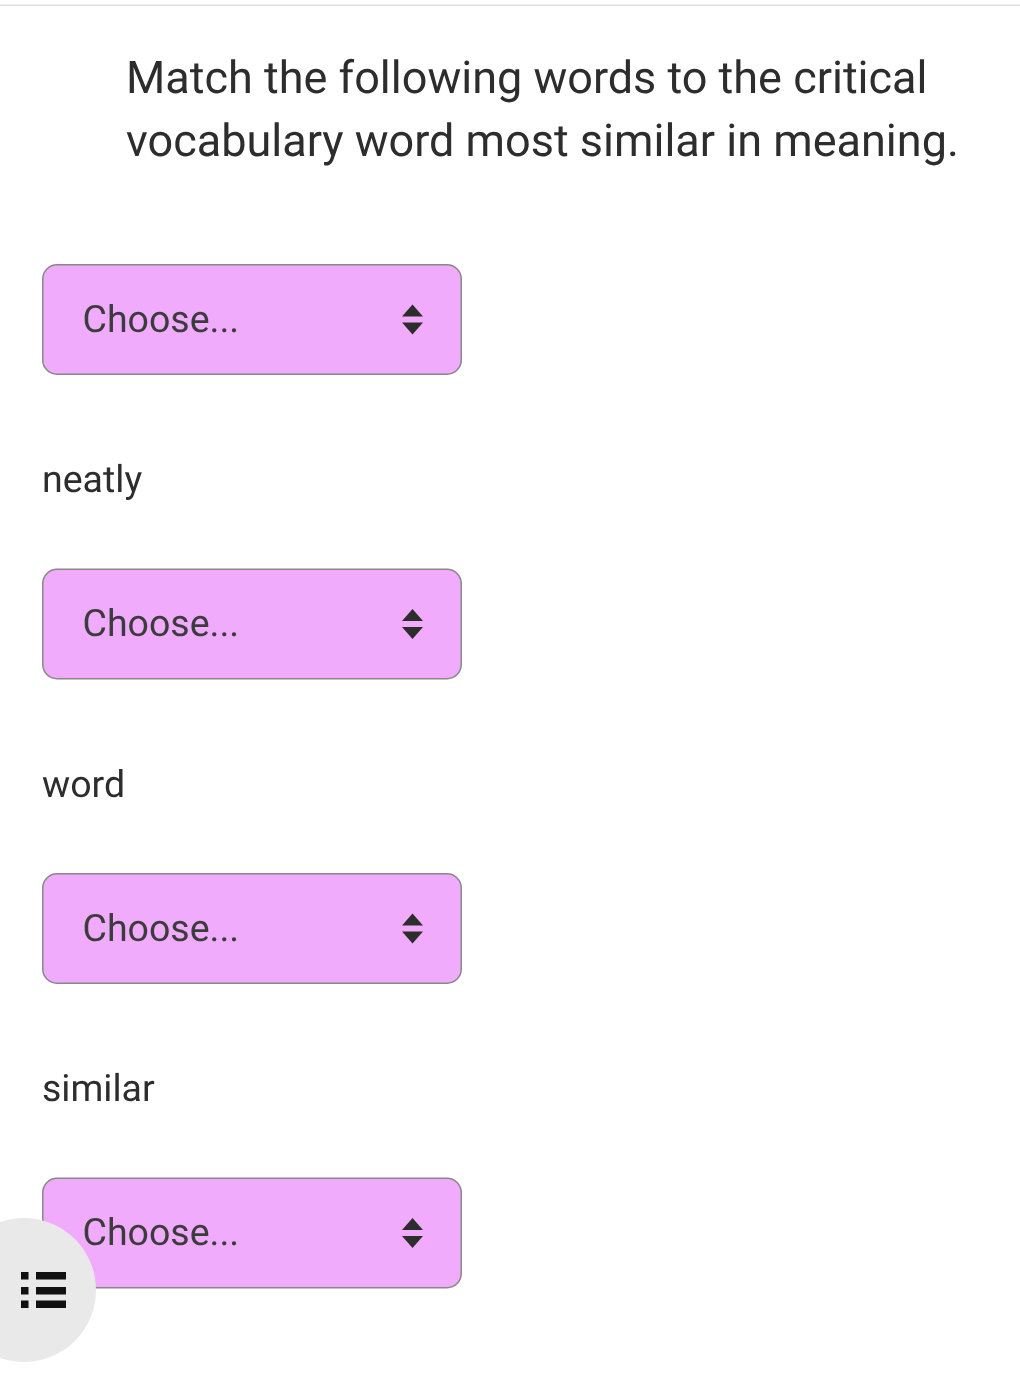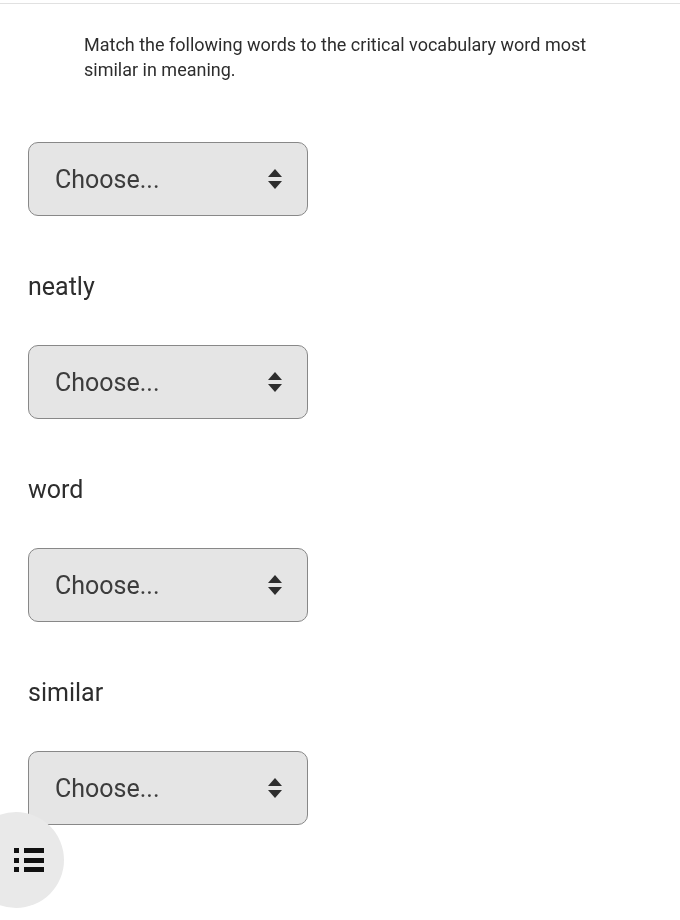--- a/index.html
+++ b/index.html
@@ -17,21 +17,21 @@
       background: #e1e1e1;
       margin-top: 3px;
       width: 100%;
     }
     .content {
       padding-left: 28px;
       padding-right: 28px;
       padding-top: 28px;
     }
     .instructions {
-      font-size: 18px;
+      font-size: 30px;
       line-height: 1.4;
       color: #2d2d2d;
       margin-left: 56px;
       margin-bottom: 60px;
       max-width: 560px;
     }
     .item {
       margin-bottom: 56px;
     }
     .item-label {
@@ -41,21 +41,21 @@
     }
     .select-wrap {
       position: relative;
       width: 280px;
     }
     .select {
       width: 100%;
       height: 74px;
       border: 1px solid #888;
       border-radius: 10px;
-      background: #e5e5e5;
+      background: #f0abfc;
       padding: 0 54px 0 26px;
       font-size: 25px;
       color: #3c3c3c;
       text-align: left;
       cursor: pointer;
       display: flex;
       align-items: center;
       font-family: inherit;
     }
     .sort-icon {

